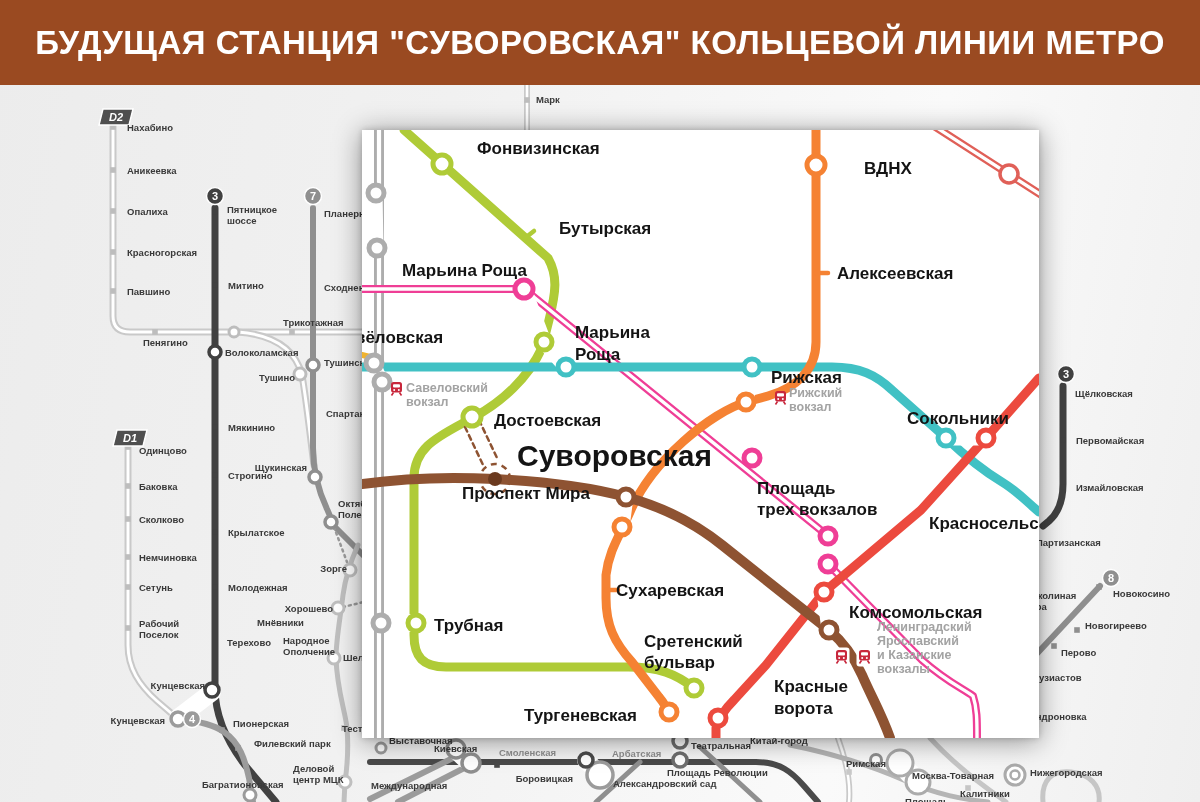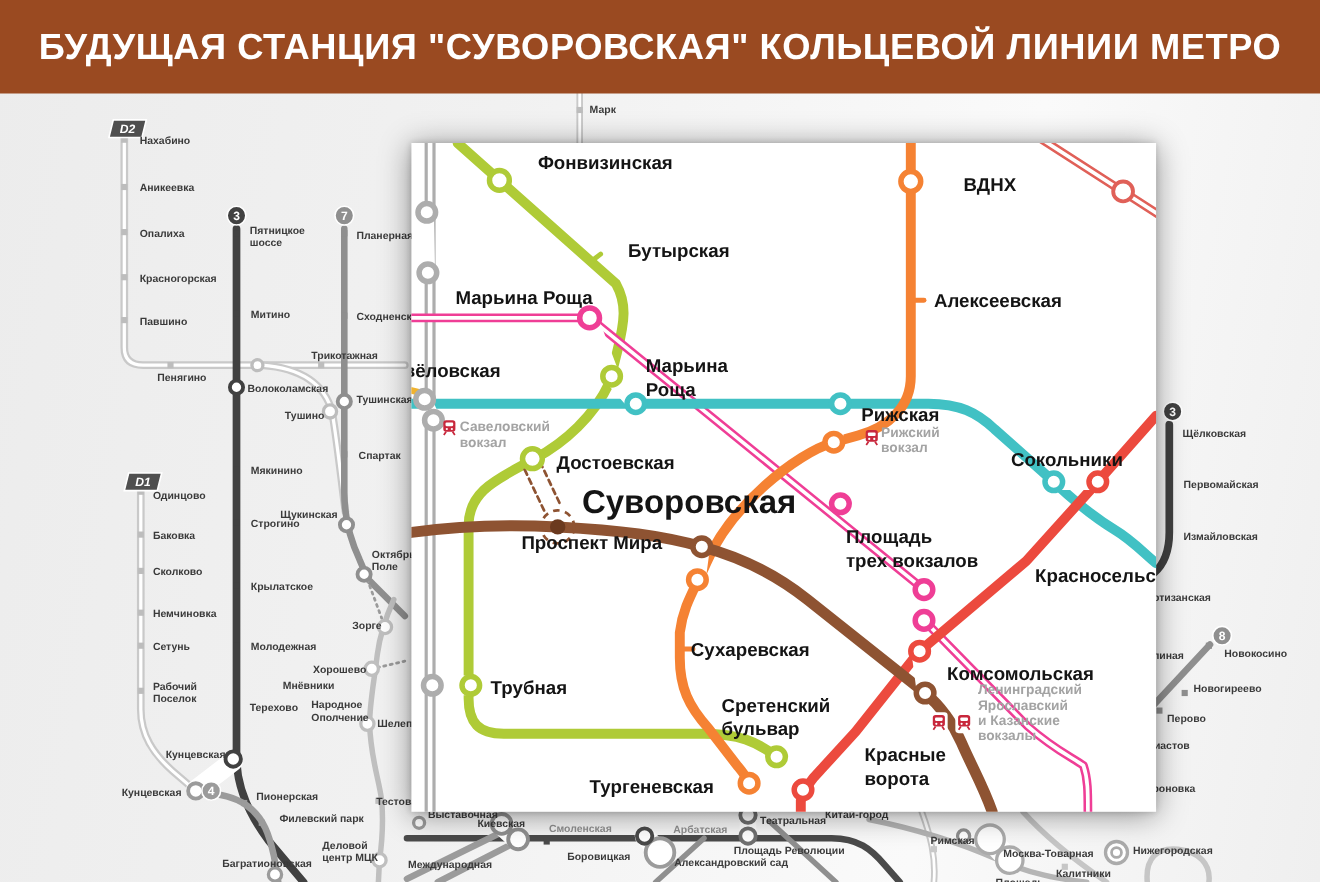--- a/index.html
+++ b/index.html
@@ -202,21 +202,21 @@
       <text x="750" y="744" font-size="9.5" font-weight="700" fill="#3A3A3A"><tspan x="750" dy="0">Китай-город</tspan></text>
       <text x="667" y="776" font-size="9.5" font-weight="700" fill="#3A3A3A"><tspan x="667" dy="0">Площадь Революции</tspan></text>
       <text x="573" y="782" font-size="9.5" font-weight="700" fill="#3A3A3A" text-anchor="end"><tspan x="573" dy="0">Боровицкая</tspan></text>
       <text x="613" y="787" font-size="9.5" font-weight="700" fill="#3A3A3A"><tspan x="613" dy="0">Александровский сад</tspan></text>
       <text x="371" y="789" font-size="9.5" font-weight="700" fill="#3A3A3A"><tspan x="371" dy="0">Международная</tspan></text>
       <text x="846" y="767" font-size="9.5" font-weight="700" fill="#3A3A3A"><tspan x="846" dy="0">Римская</tspan></text>
       <text x="912" y="779" font-size="9.5" font-weight="700" fill="#3A3A3A"><tspan x="912" dy="0">Москва-Товарная</tspan></text>
       <text x="960" y="797" font-size="9.5" font-weight="700" fill="#3A3A3A"><tspan x="960" dy="0">Калитники</tspan></text>
       <text x="905" y="805" font-size="9.5" font-weight="700" fill="#3A3A3A"><tspan x="905" dy="0">Площадь</tspan></text>
     </svg>
-  <div class="inset" id="inset-box" style="left: 374px; top: 130px; width: 677px; height: 608px;">
+  <div class="inset" id="inset-box" style="left: 362px; top: 130px; width: 677px; height: 608px;">
     <svg id="inset-svg" width="677" height="608" viewBox="0 0 677 608">
         <path d="M17,0 V608" fill="none" stroke="#ADADAD" stroke-width="10" stroke-linecap="round" stroke-linejoin="round"></path>
         <path d="M17,0 V608" fill="none" stroke="#ffffff" stroke-width="4.2" stroke-linecap="round" stroke-linejoin="round"></path>
         <path d="M0,225 L12,228" fill="none" stroke="#F0B32F" stroke-width="6" stroke-linecap="round" stroke-linejoin="round"></path>
         <path d="M42,0 L186,128 C196,146 194,162 187,190 L180,218 C166,248 140,272 112,287 C80,305 52,315 52,348 V505 C52,527 61,537 84,537 H266 C297,537 314,544 332,558" fill="none" stroke="#AFCB37" stroke-width="9" stroke-linecap="round" stroke-linejoin="round"></path>
         <path d="M0,159 H162 L466,406 V434 L560,530 C585,552 600,558 611,566 C615,578 615,590 615,608" fill="none" stroke="#EF3E96" stroke-width="8" stroke-linecap="round" stroke-linejoin="round"></path>
         <path d="M0,159 H162 L466,406 V434 L560,530 C585,552 600,558 611,566 C615,578 615,590 615,608" fill="none" stroke="#ffffff" stroke-width="3.36" stroke-linecap="round" stroke-linejoin="round"></path>
         <path d="M0,237 H470 C498,237 514,245 530,260 L584,308 C602,325 620,340 640,352 C655,361 665,372 677,382" fill="none" stroke="#41C1C4" stroke-width="9" stroke-linecap="round" stroke-linejoin="round"></path>
         <path d="M454,0 V212 C454,240 434,258 406,266 L384,272 C350,282 290,330 268,382 C258,405 247,420 244,445 V468 C244,495 252,512 270,532 L297,567 C302,573 305,577 307,585" fill="none" stroke="#F58233" stroke-width="9" stroke-linecap="round" stroke-linejoin="round"></path>
         <path d="M677,248 L624,308 L559,380 L462,462 L404,535 L372,570 C362,580 356,590 354,598 V608" fill="none" stroke="#EC4A3E" stroke-width="9" stroke-linecap="round" stroke-linejoin="round"></path>

